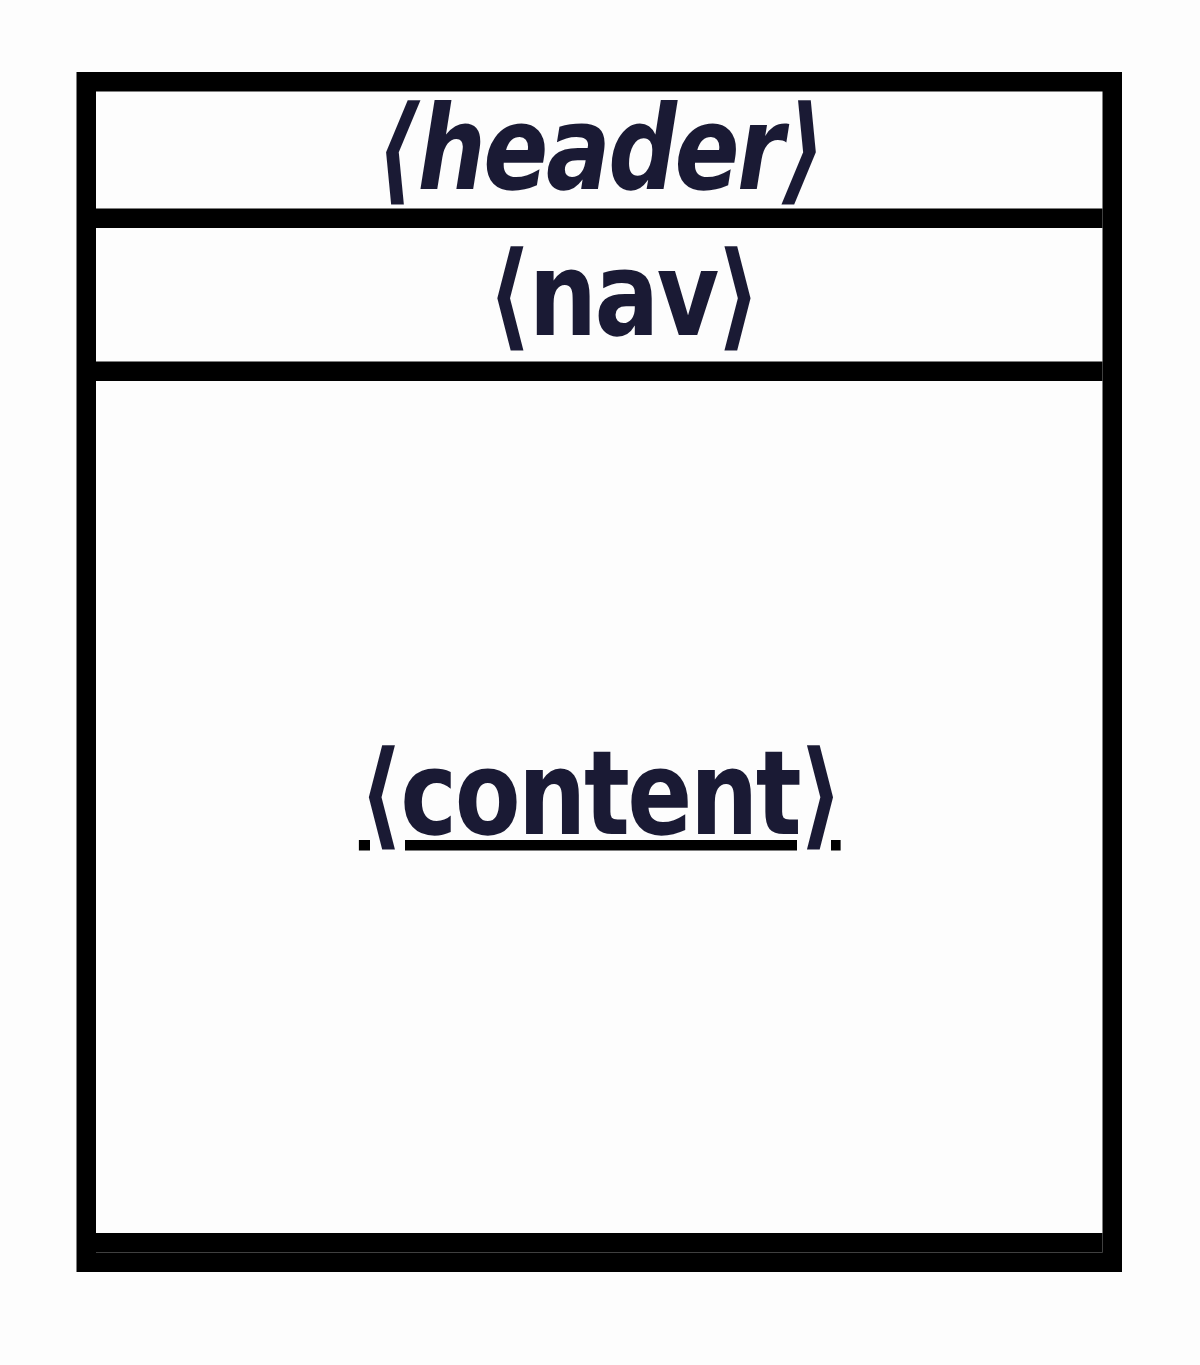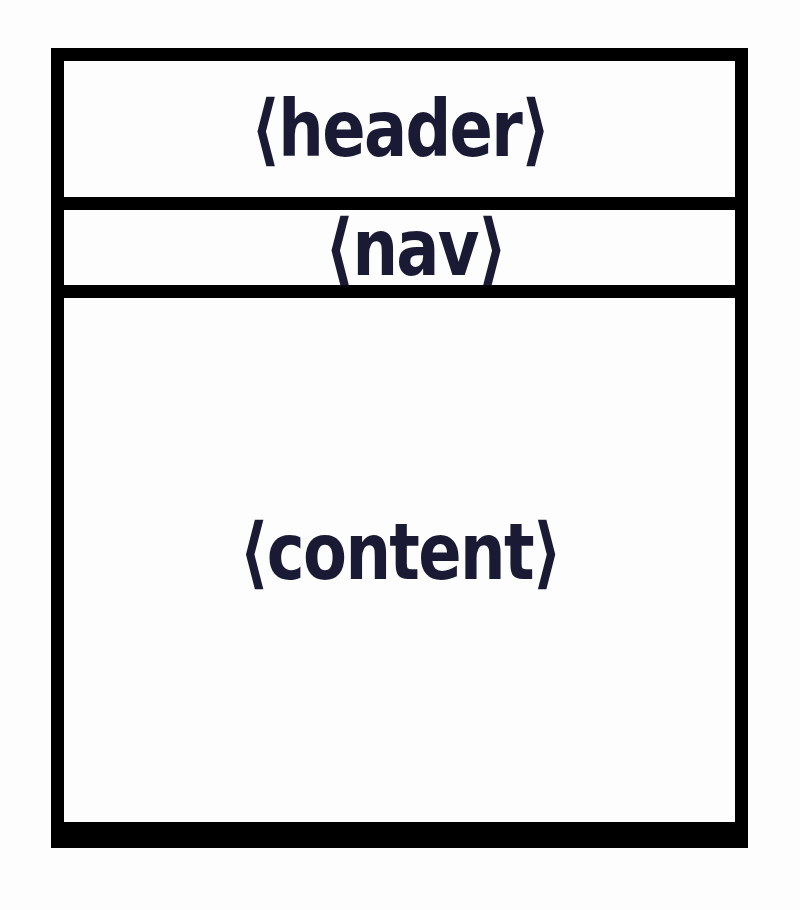--- a/index.html
+++ b/index.html
@@ -26,23 +26,23 @@
     flex-direction: column;
     background: #fdfdfd;
   }
   .section {
     display: flex;
     align-items: center;
     justify-content: center;
     flex: none;
     overflow: visible;
   }
-  .section-header  { height: 136px; }
-  .section-nav     { height: 75px; padding-left: 31px;  }
-  .section-content { flex: 1 1 auto; }
+  .section-header  { height: 78px; font-style: italic; }
+  .section-nav     { height: 89px; padding-left: 31px;  }
+  .section-content { flex: 1 1 auto; text-decoration: underline; }
   .section-footer  { height: 120px; }
   .divider {
     height: 13px;
     flex: none;
     background: #000000;
   }
   .tag-label {
     display: inline-block;
     font-weight: bold;
     font-size: 78px;

